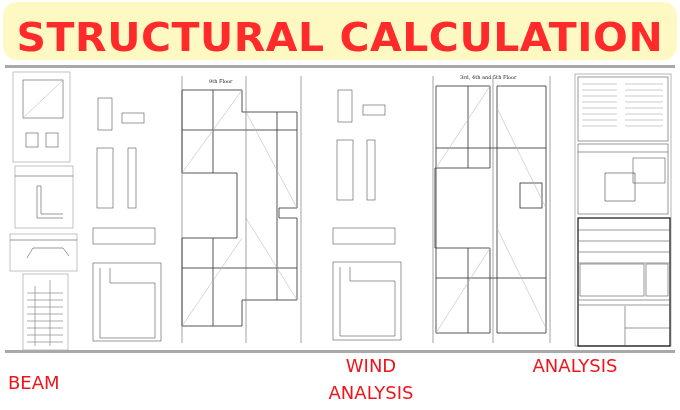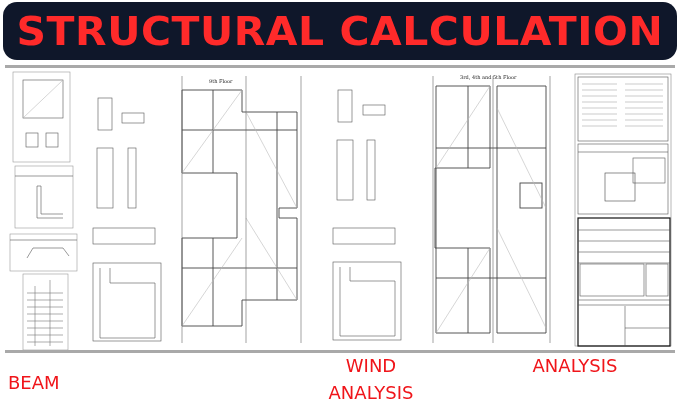--- a/index.html
+++ b/index.html
@@ -1,17 +1,17 @@
 <!DOCTYPE html>
 <html><head>
 <meta charset="utf-8">
 <style>
   html,body{margin:0;padding:0;}
   body{width:680px;height:410px;background:#ffffff;position:relative;overflow:hidden;font-family:"Liberation Sans",sans-serif;}
-  .banner{position:absolute;left:3px;top:2px;width:674px;height:58px;background:#0f172a;border-radius:14px;display:flex;align-items:center;justify-content:center;}
+  .banner{position:absolute;left:3px;top:2px;width:674px;height:58px;background:#fef9c3;border-radius:14px;display:flex;align-items:flex-end;justify-content:center;}
   .banner-title{color:#ff2a2a;font-family:"DejaVu Sans",sans-serif;font-weight:bold;font-size:39px;letter-spacing:0.5px;transform:scaleX(1.05);}
   .sheet{position:absolute;left:5px;top:65px;width:670px;height:288px;background:#fff;border-top:3px solid #a9a9a9;border-bottom:3px solid #a9a9a9;box-sizing:border-box;}
   .sheet svg{position:absolute;left:0;top:0;}
   .floor-label{position:absolute;font-family:"DejaVu Serif",serif;font-size:5px;color:#222;}
   .labels{position:absolute;left:0;top:356px;width:680px;height:54px;padding-left:47px;}
   .lab{position:absolute;color:#f0151a;font-family:"DejaVu Sans",sans-serif;font-size:18px;text-align:center;line-height:27px;}
 </style>
 </head>
 <body>
 

